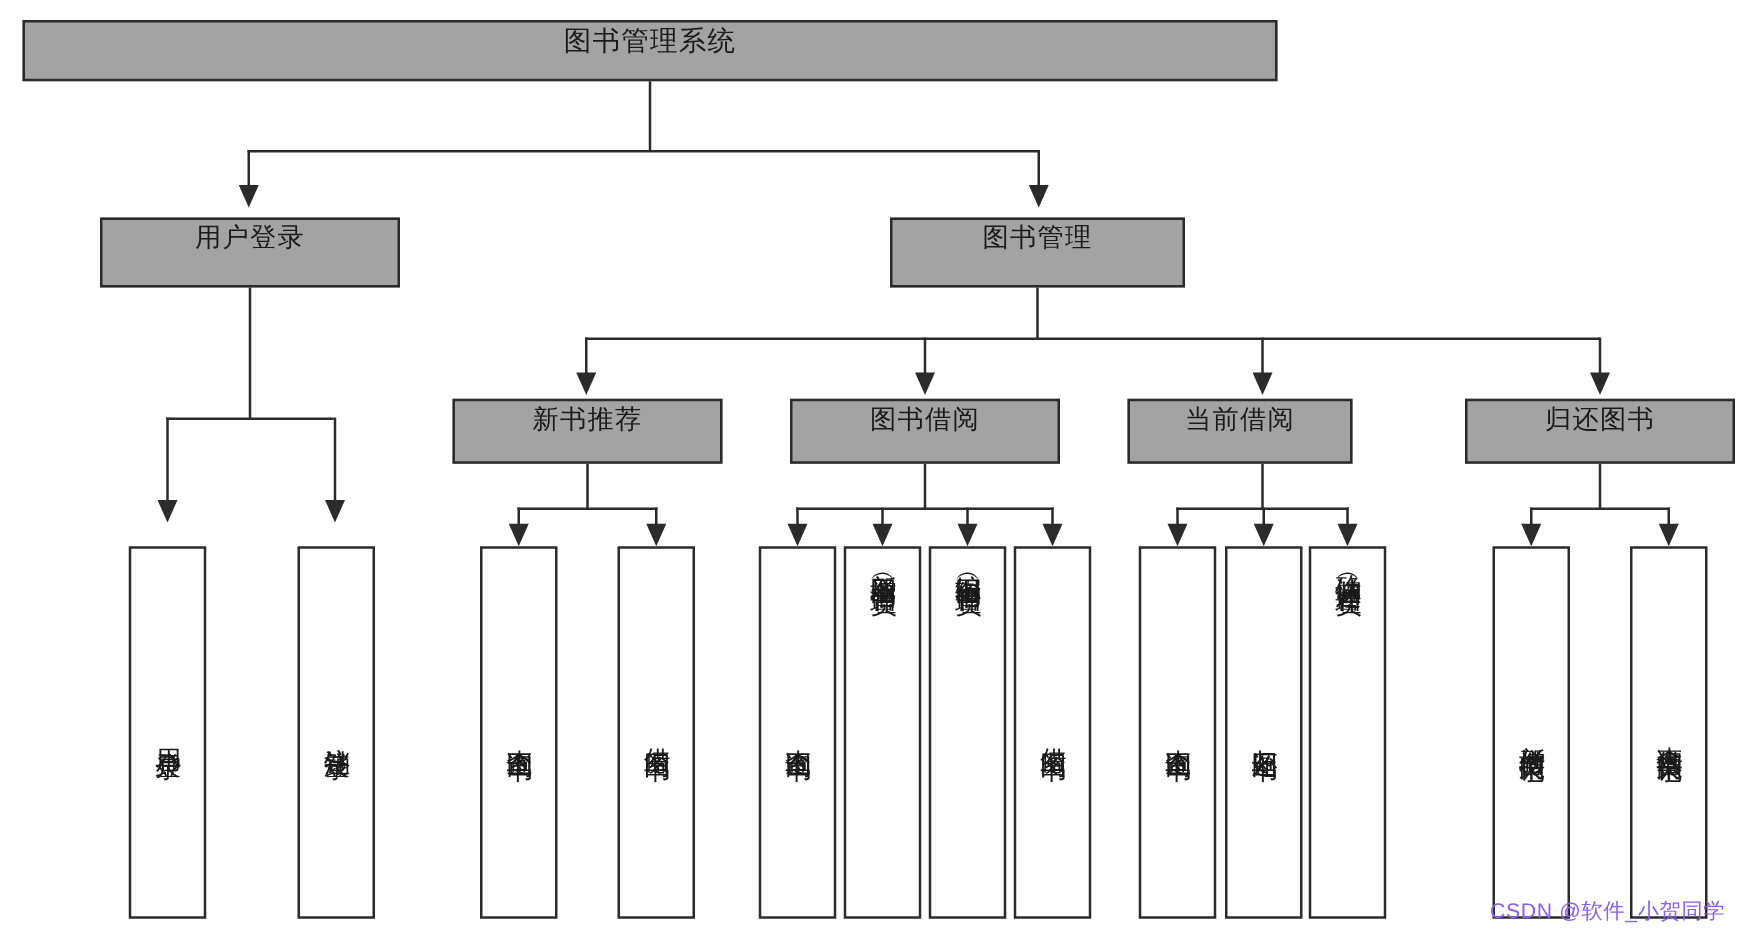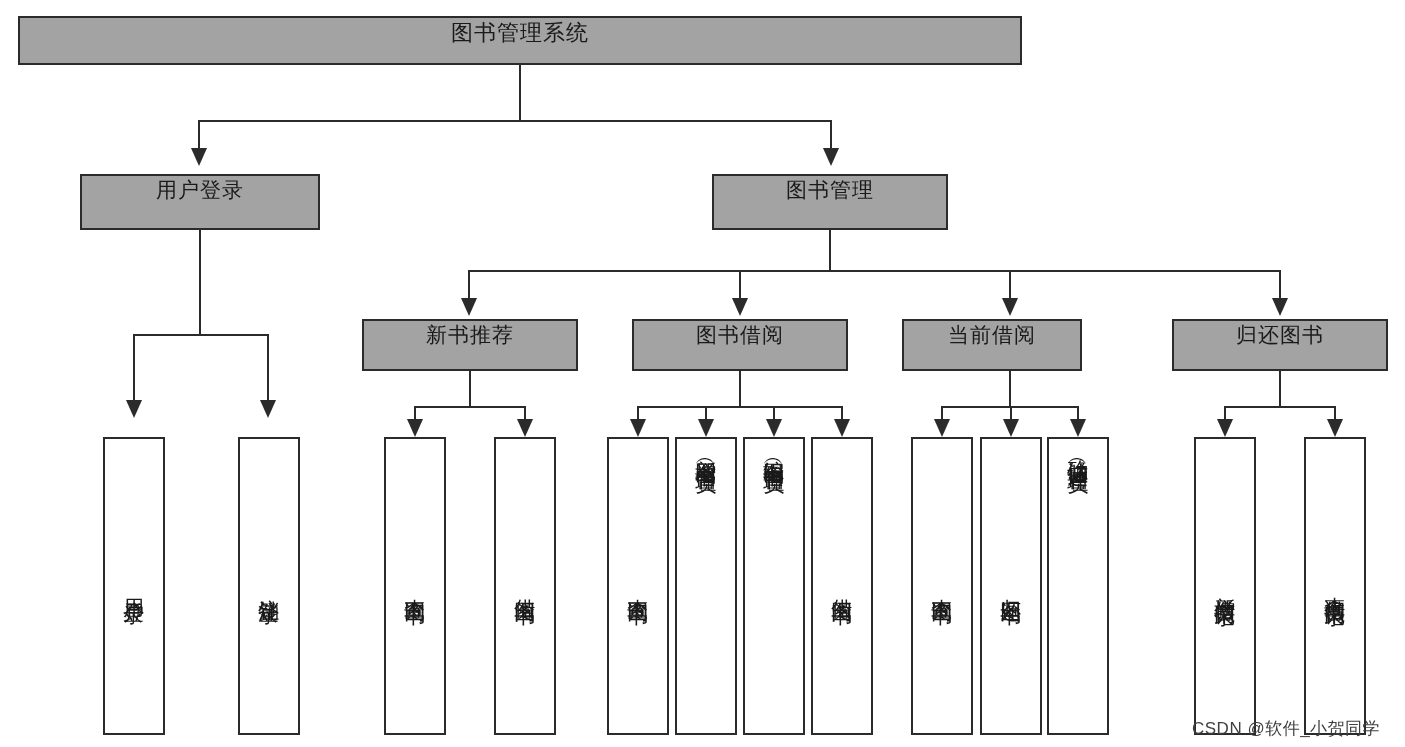--- a/index.html
+++ b/index.html
@@ -75,21 +75,21 @@
     position: absolute;
     width: 0;
     height: 0;
     border-left: 8px solid transparent;
     border-right: 8px solid transparent;
     border-top: 18px solid #2b2b2b;
   }
   .watermark {
     position: absolute;
     font-size: 17px;
-    color: #404040;
+    color: #8b5cf6;
     white-space: nowrap;
     letter-spacing: 0.5px;
   }
 </style>
 </head>
 <body>
 
 <div id="canvas">
 
   <div class="node node-root" style="left:18px; top:16px; width:1004px; height:49px;">

